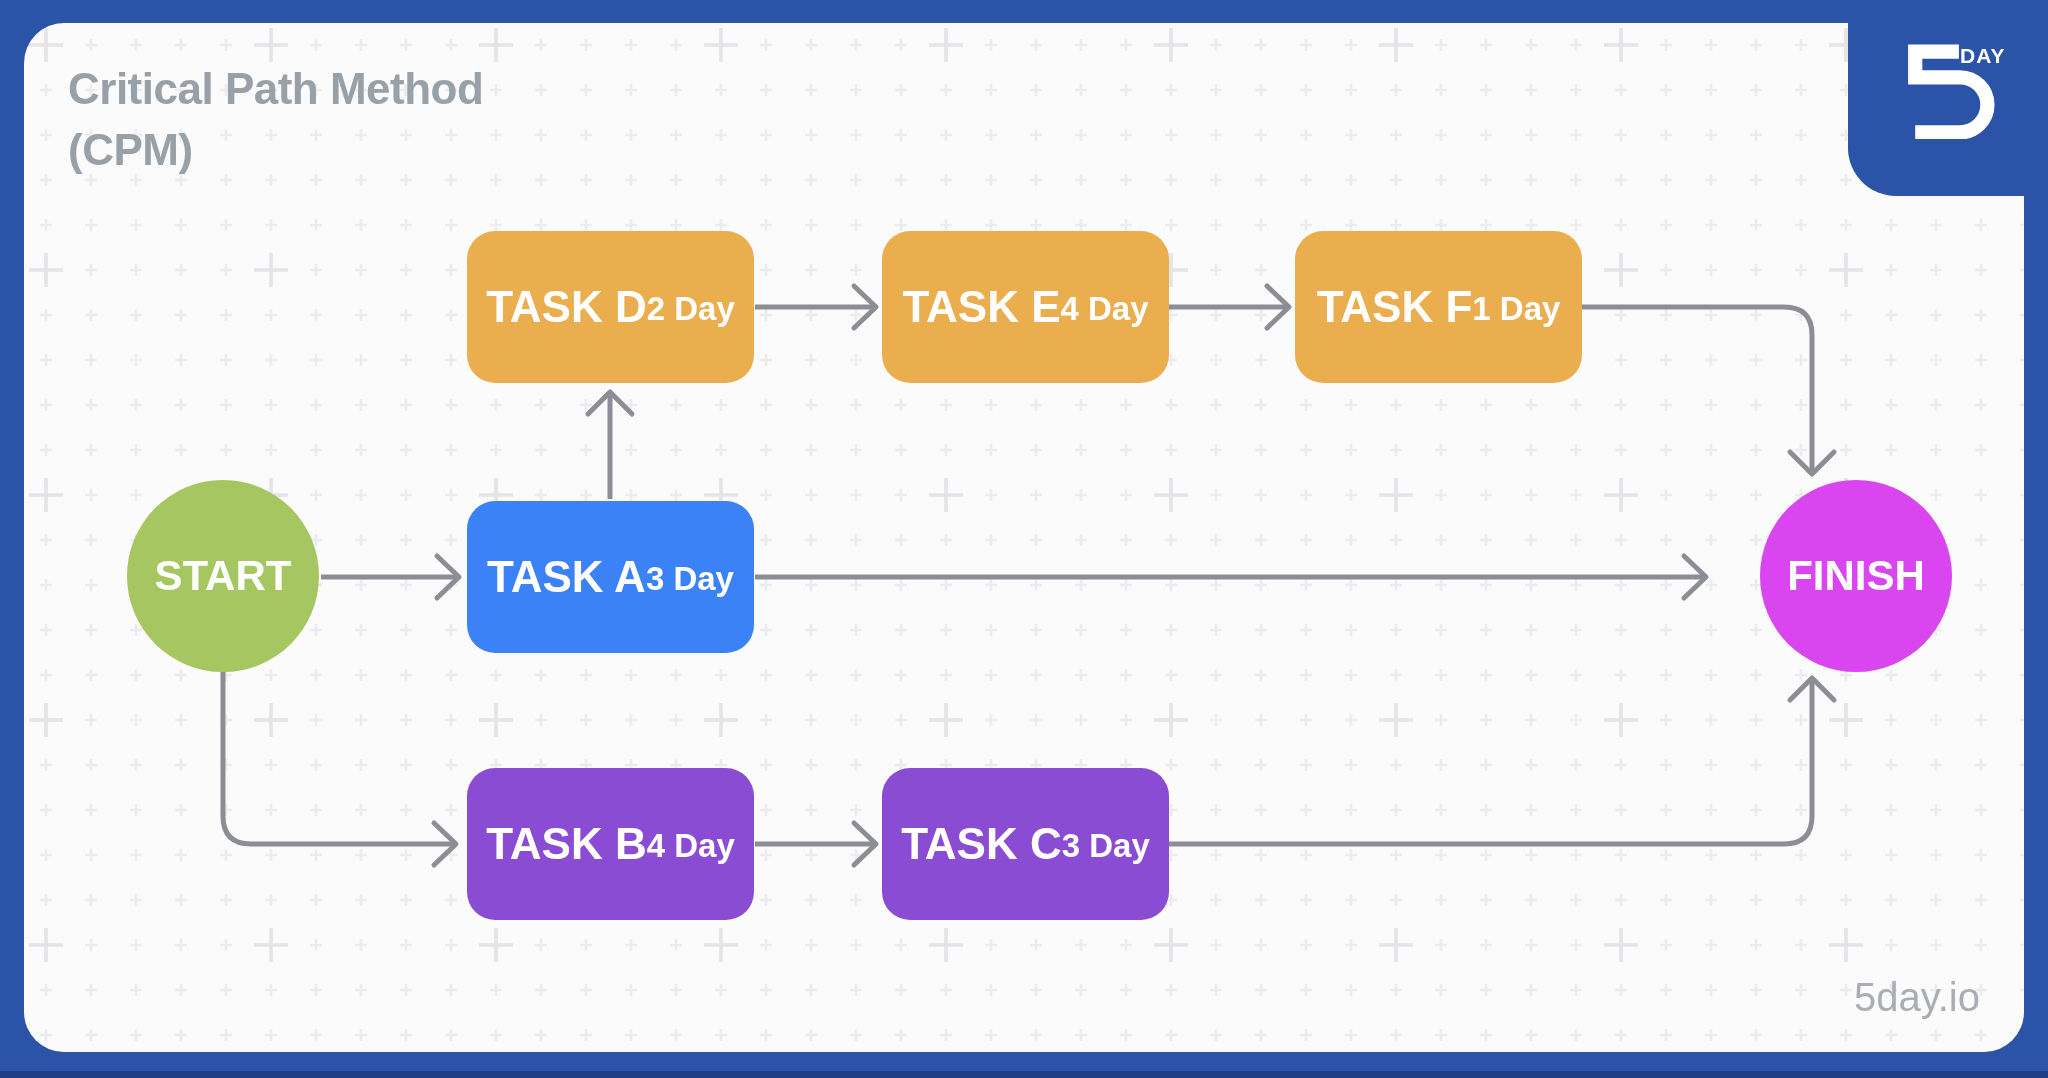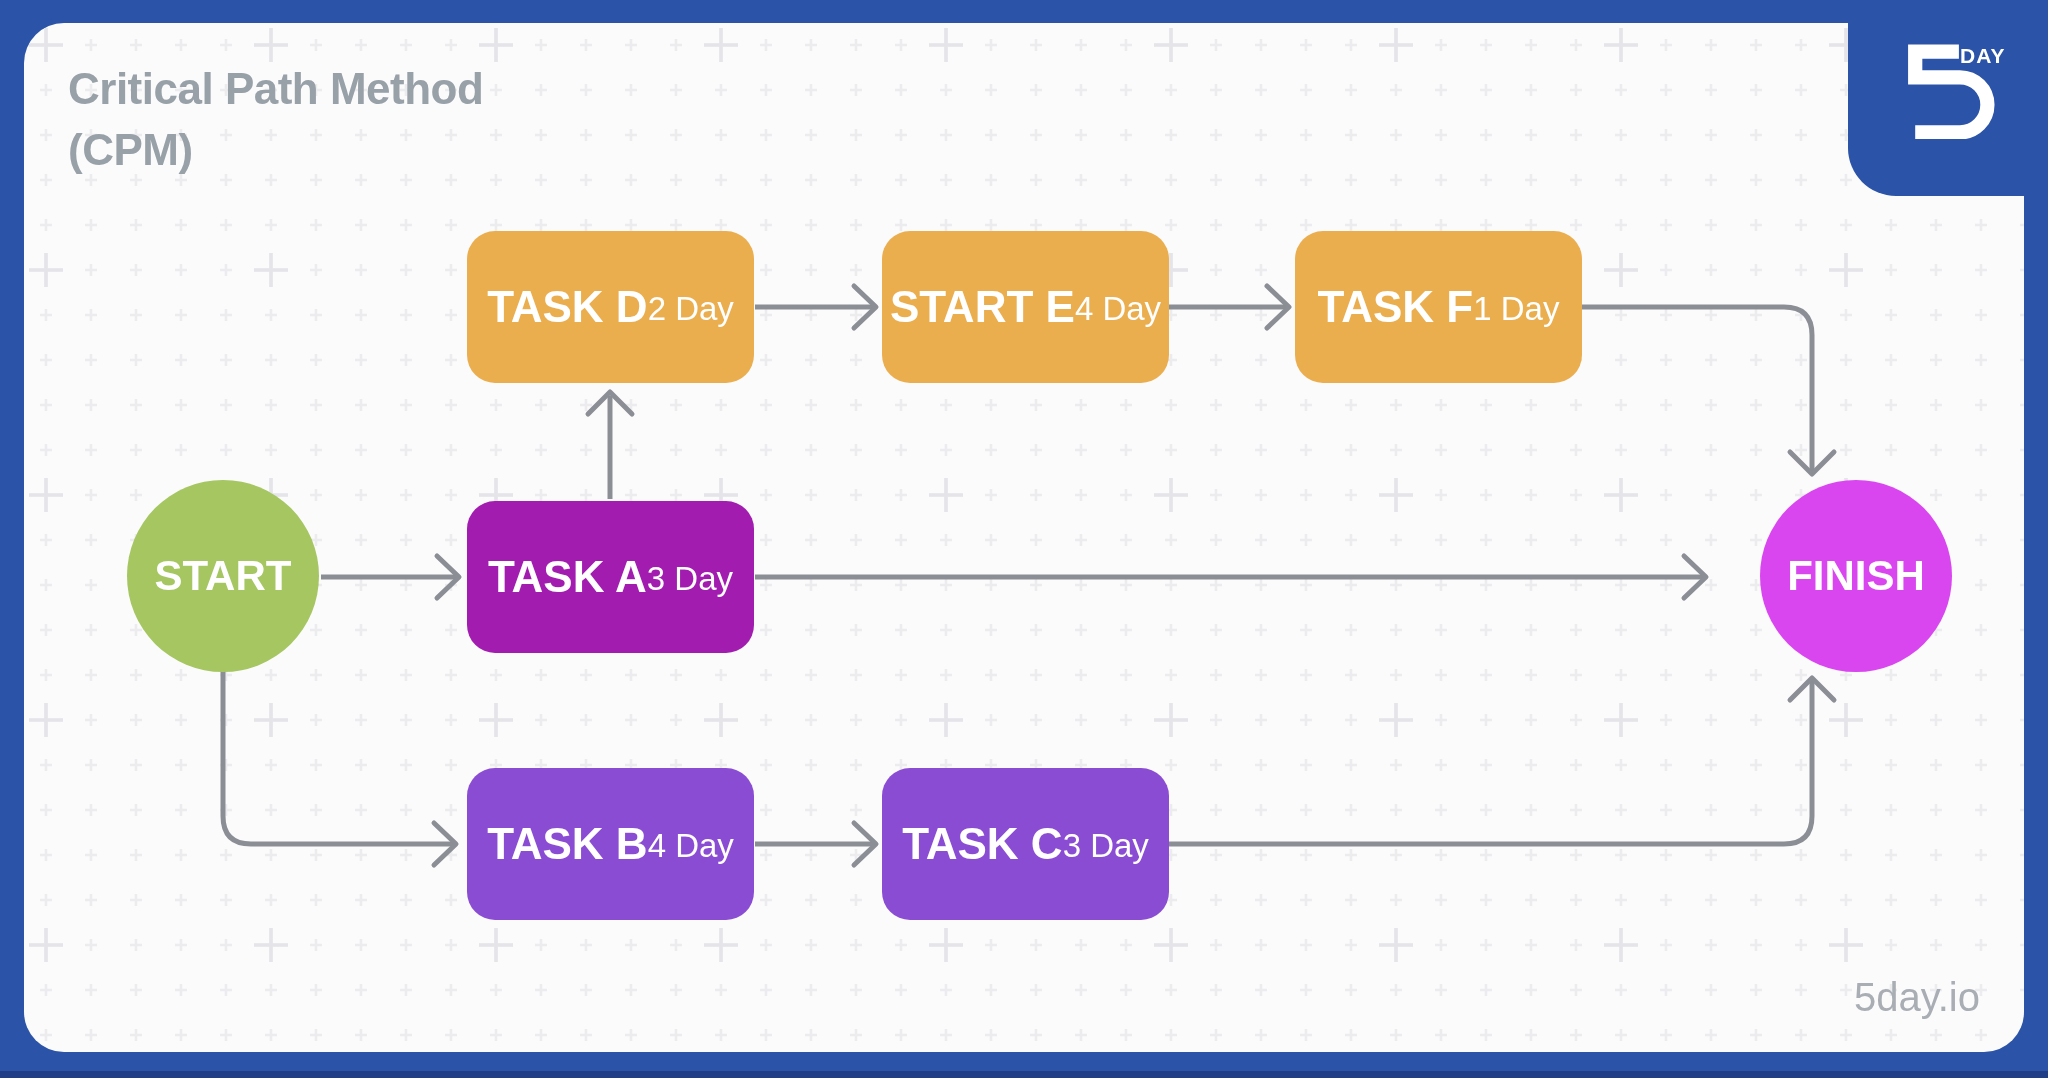--- a/index.html
+++ b/index.html
@@ -39,21 +39,21 @@
     color:#FFFFFF;font-size:21px;font-weight:700;letter-spacing:1px;
   }
   
   .connectors{position:absolute;left:0;top:0;z-index:10;}
   
   .node{
     position:absolute;z-index:20;display:flex;flex-direction:row;
     align-items:center;justify-content:center;color:#FFFFFF;text-align:center;
   }
   .node .label{font-size:44px;font-weight:700;letter-spacing:0;line-height:1.05;}
-  .node .duration{font-size:33px;font-weight:400;margin-top:4px;line-height:1.05;}
+  .node .duration{font-size:33px;font-weight:700;margin-top:4px;line-height:1.05;}
   .box{width:287px;height:152px;border-radius:28px;}
   .circle{width:192px;height:192px;border-radius:50%;}
   .circle .label{font-size:42px;}
 </style>
 </head>
 <body>
 
 <div class="panel">
   <svg class="pattern-layer" width="2000" height="1029" xmlns="http://www.w3.org/2000/svg">
     <defs>
@@ -124,30 +124,30 @@
 <div class="node circle" style="left: 127px; top: 480px; background: rgb(165, 198, 97);">
   <div class="label">START</div>
 </div>
 
 <div class="node box" style="left: 467px; top: 231px; background: rgb(235, 174, 78);">
   <div class="label">TASK D</div>
   <div class="duration">2 Day</div>
 </div>
 
 <div class="node box" style="left: 882px; top: 231px; background: rgb(235, 174, 78);">
-  <div class="label">START E</div>
+  <div class="label">TASK E</div>
   <div class="duration">4 Day</div>
 </div>
 
 <div class="node box" style="left: 1295px; top: 231px; background: rgb(235, 174, 78);">
   <div class="label">TASK F</div>
   <div class="duration">1 Day</div>
 </div>
 
-<div class="node box" style="left: 467px; top: 501px; background: #a21caf; text-align: right;">
+<div class="node box" style="left: 467px; top: 501px; background: #3b82f6; text-align: right;">
   <div class="label">TASK A</div>
   <div class="duration">3 Day</div>
 </div>
 
 <div class="node box" style="left: 467px; top: 768px; background: rgb(139, 76, 212);">
   <div class="label">TASK B</div>
   <div class="duration">4 Day</div>
 </div>
 
 <div class="node box" style="left: 882px; top: 768px; background: rgb(139, 76, 212);">

